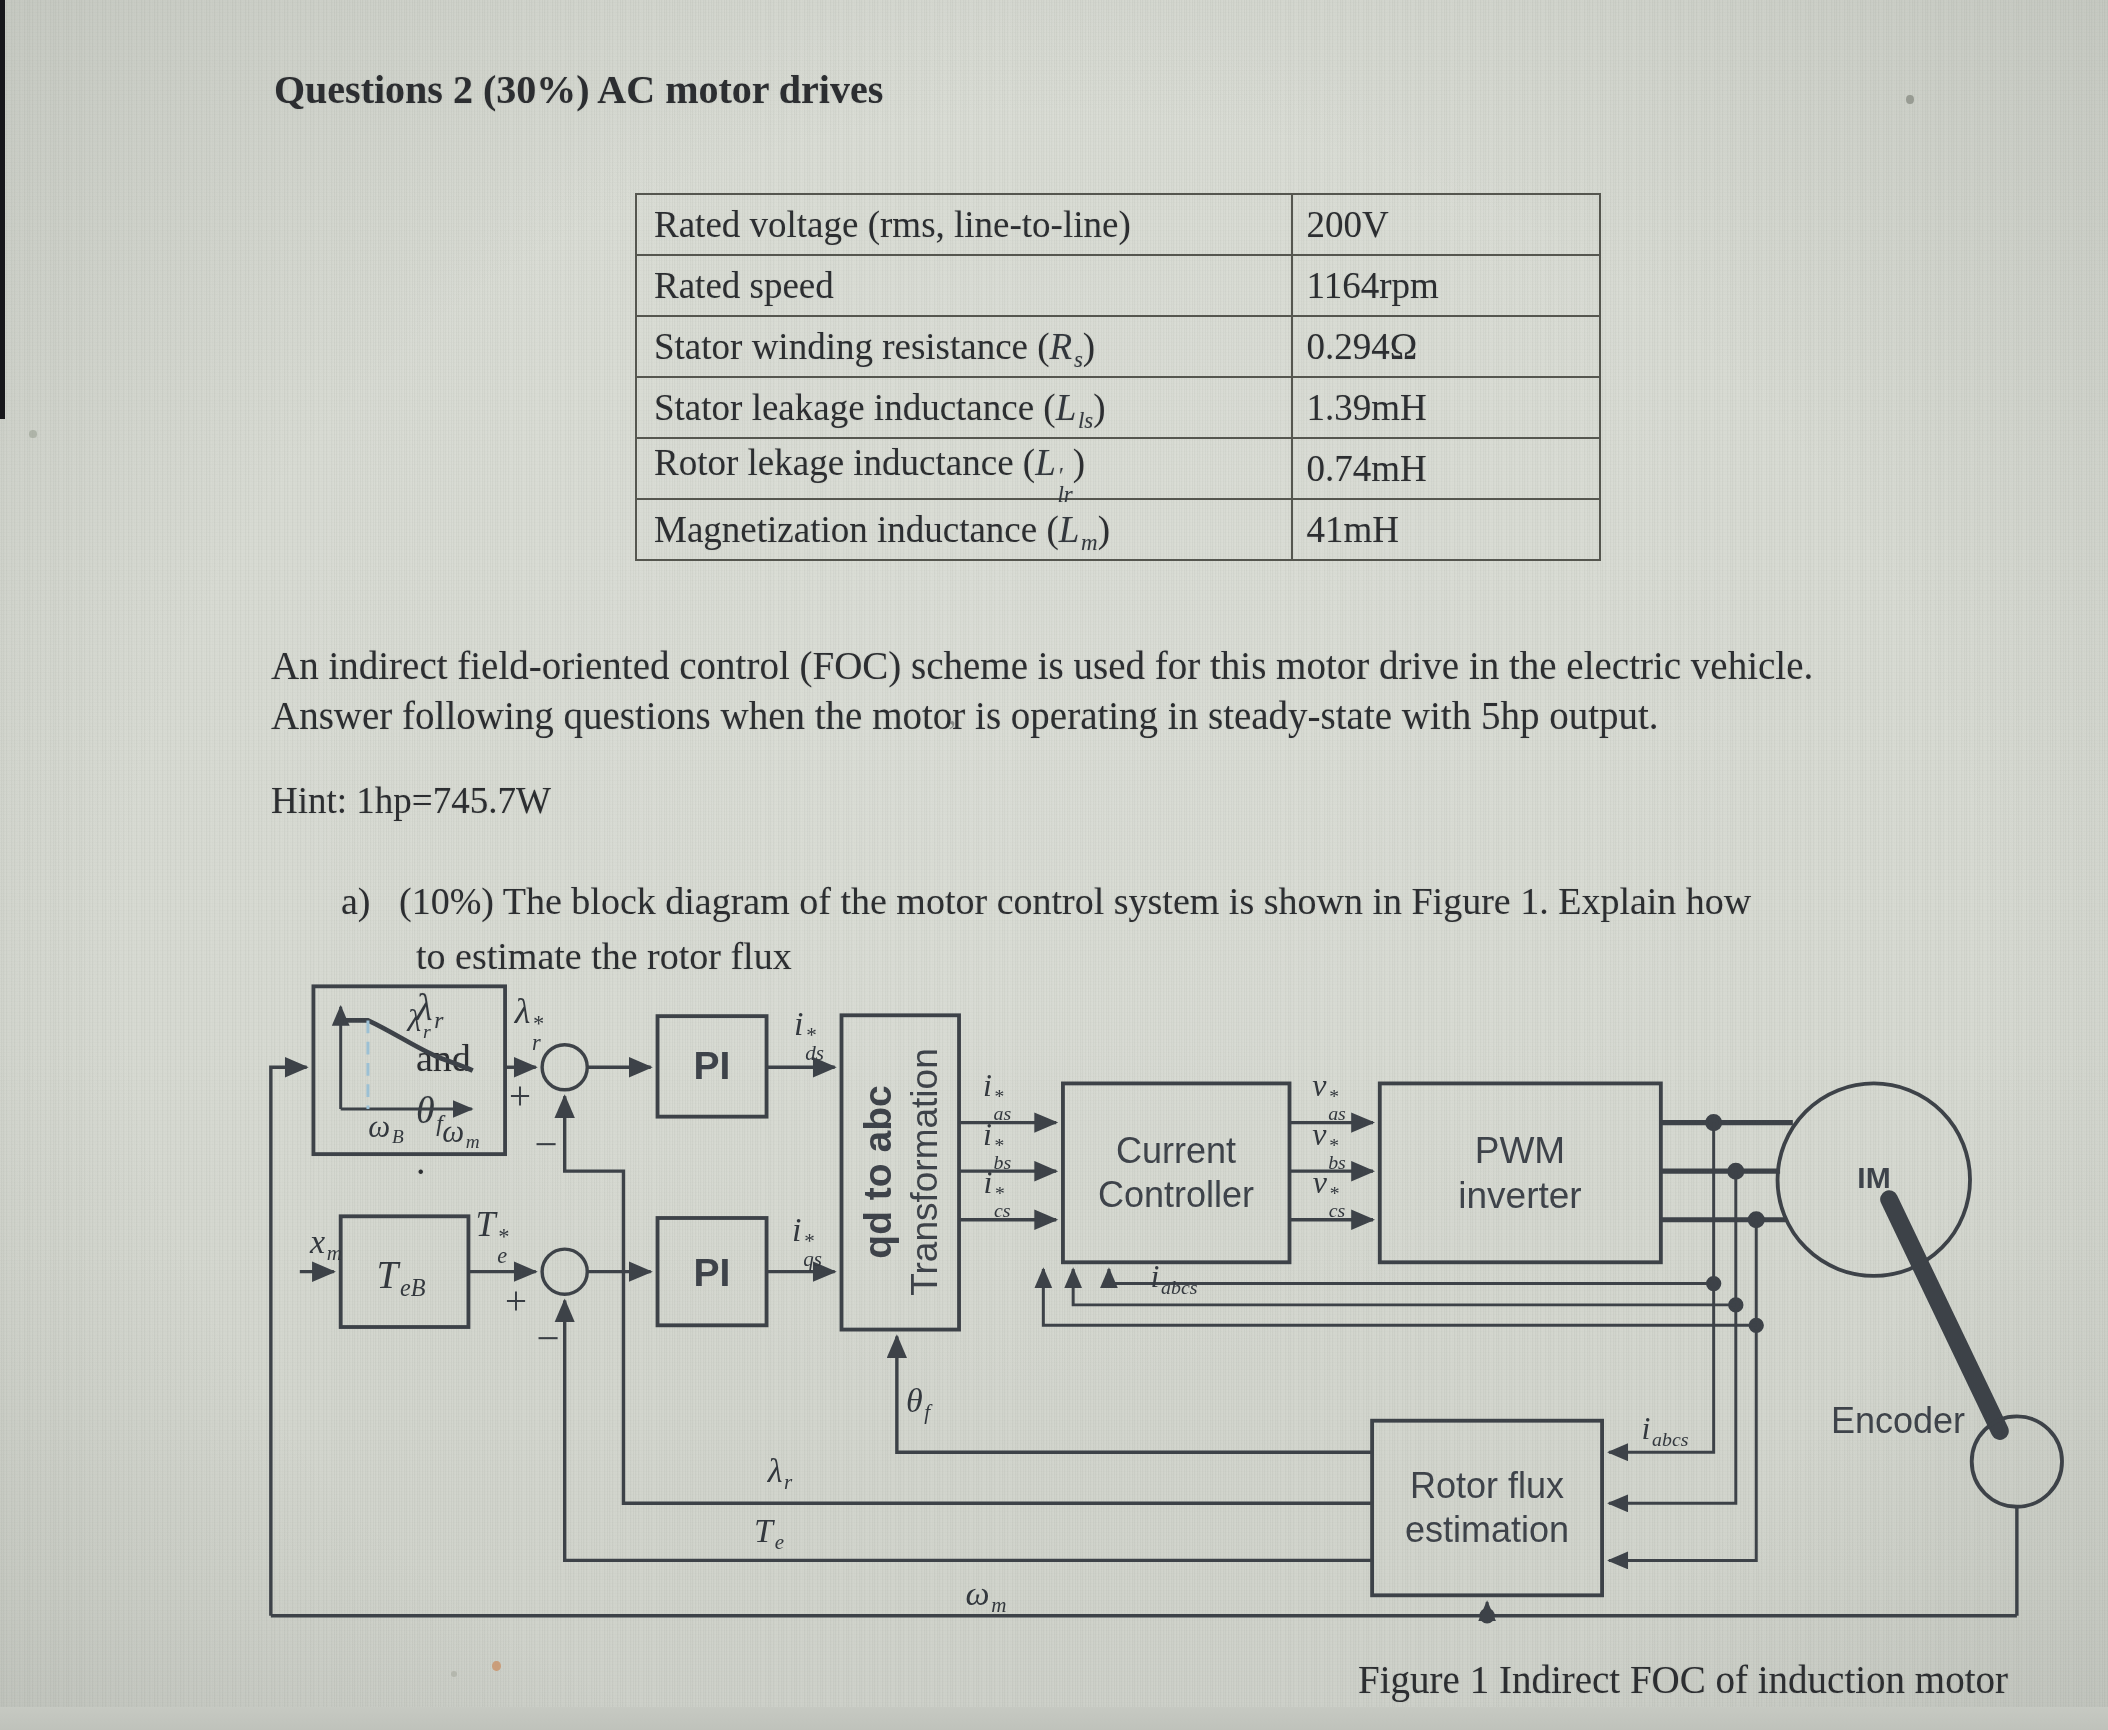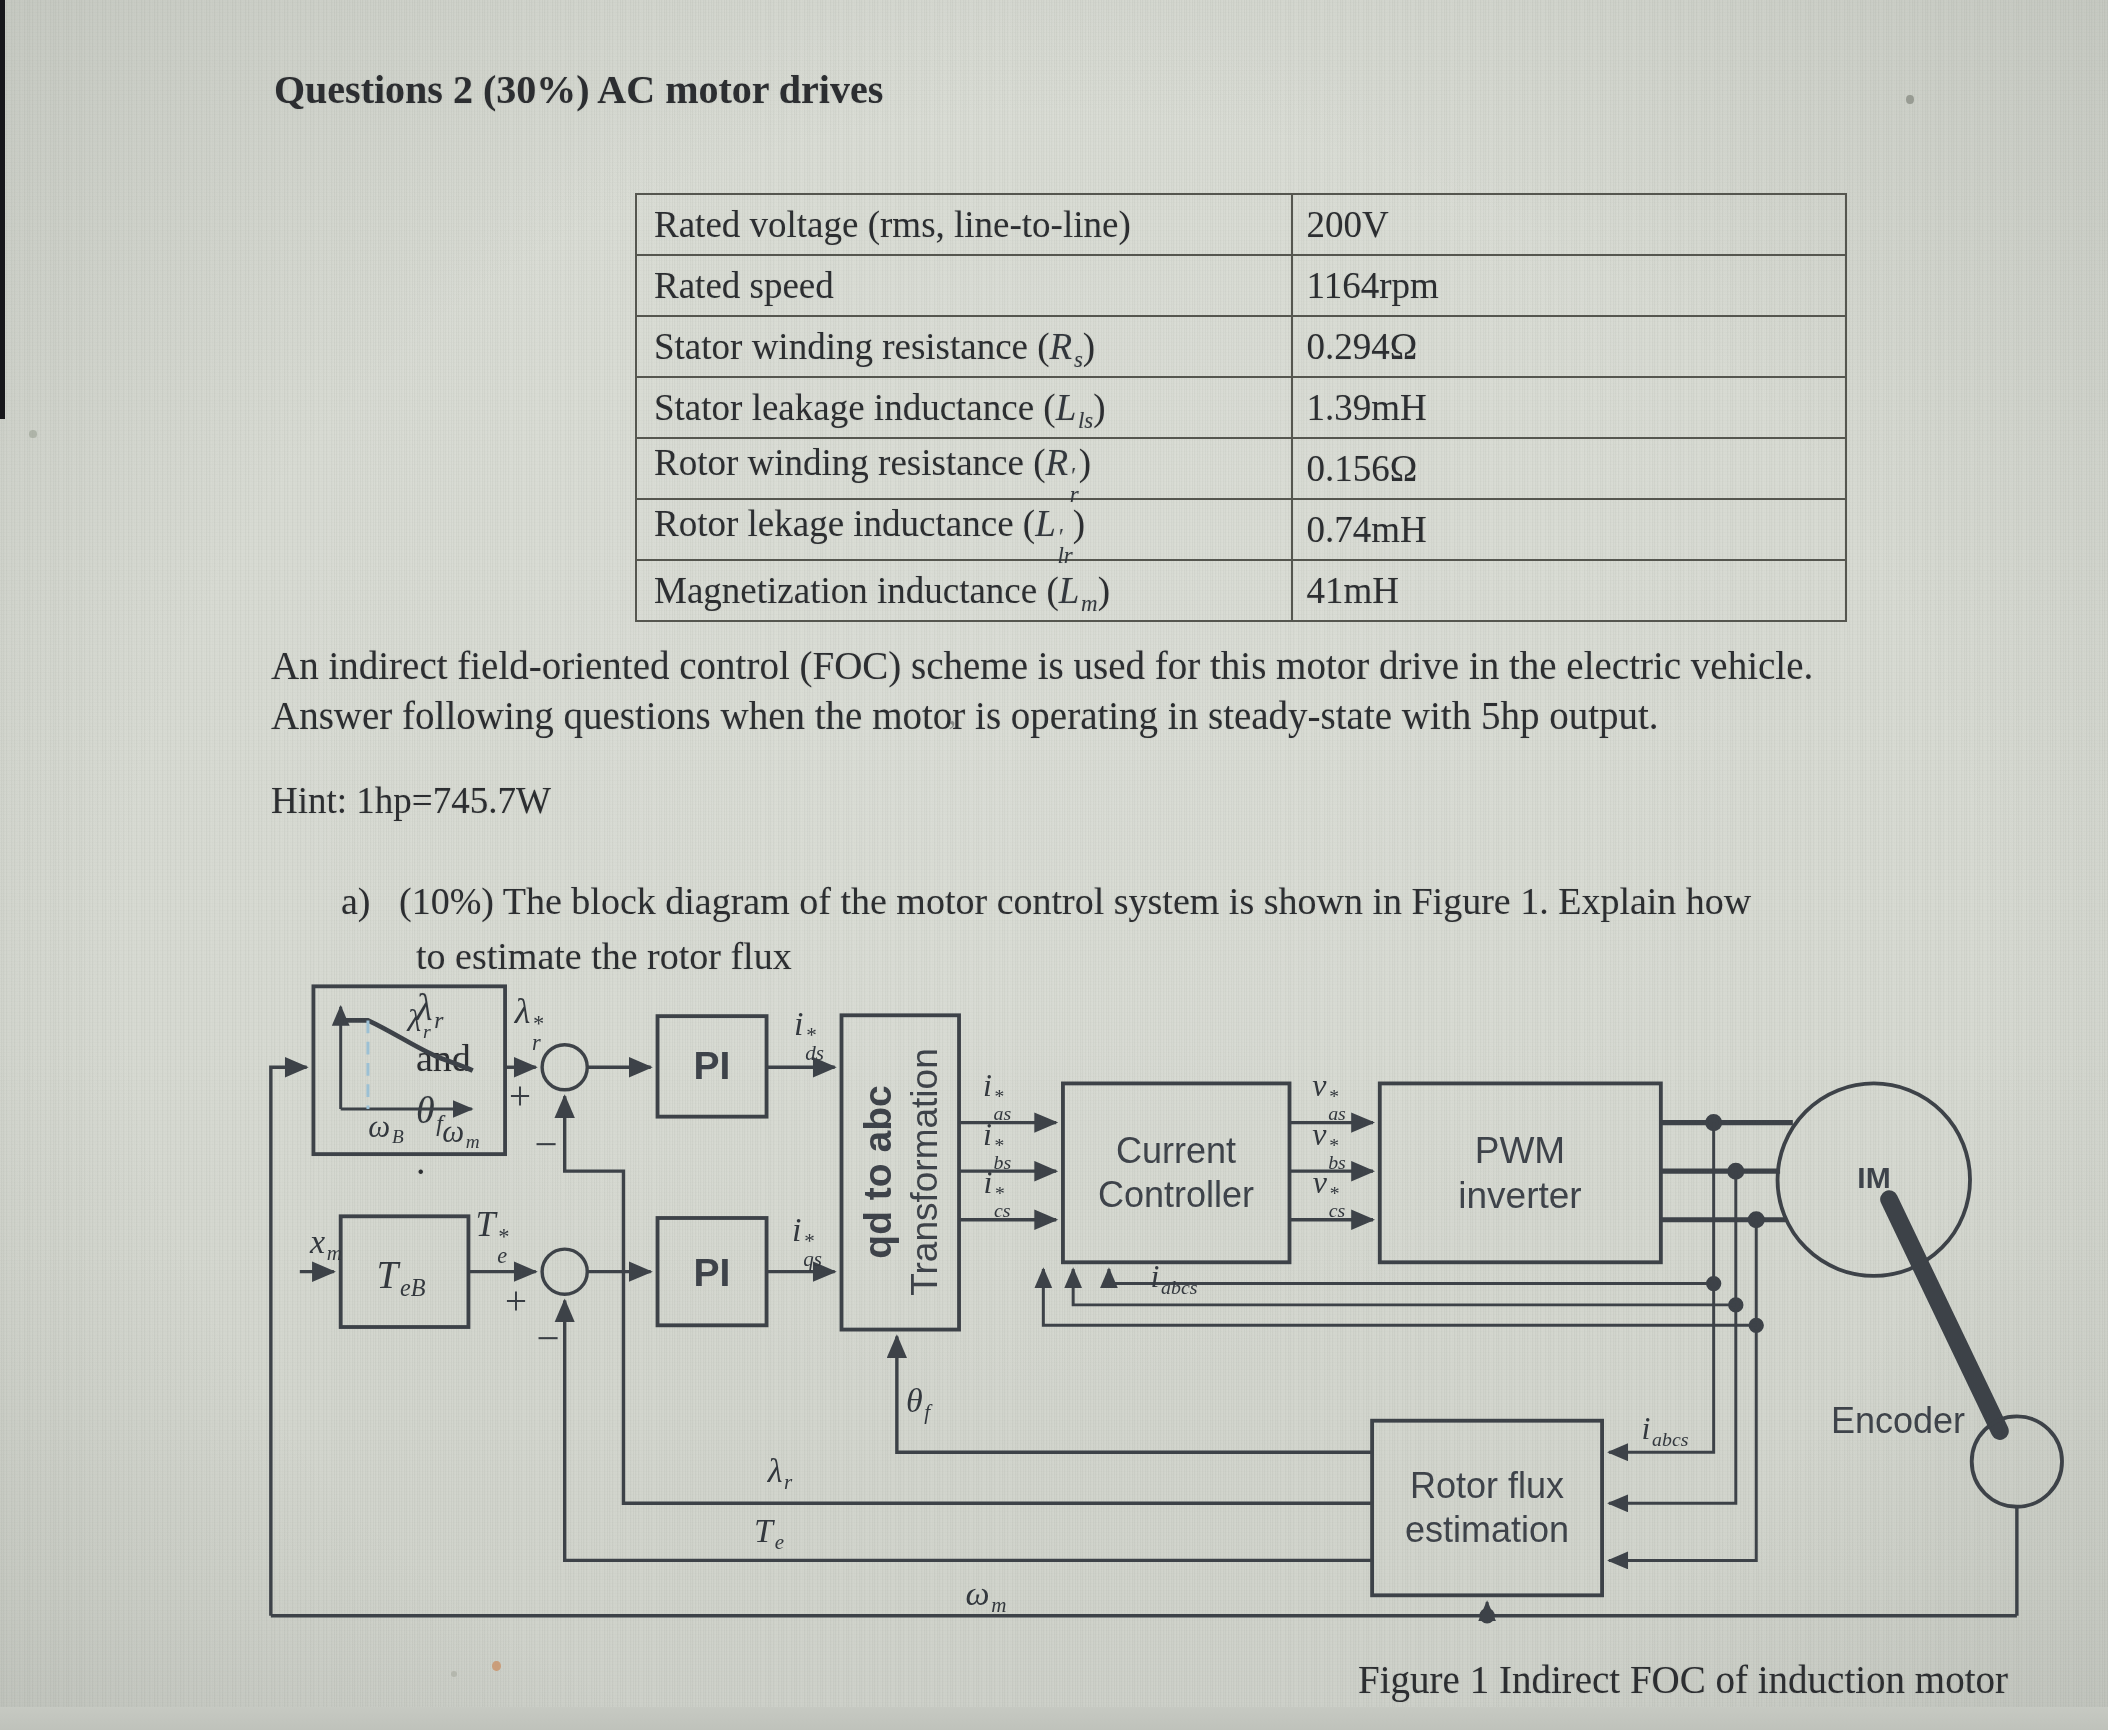--- a/index.html
+++ b/index.html
@@ -9,21 +9,21 @@
     background:
       radial-gradient(ellipse at 48% 40%, rgba(255,255,255,0.07) 0%, rgba(255,255,255,0) 55%),
       radial-gradient(ellipse at 50% 55%, rgba(0,0,0,0) 62%, rgba(66,72,66,0.13) 100%),
       repeating-linear-gradient(90deg, rgba(255,255,255,0.045) 0 0.9px, rgba(98,104,96,0.05) 0.9px 1.7px, rgba(0,0,0,0) 1.7px 2.6px),
       repeating-linear-gradient(0deg, rgba(120,126,116,0.025) 0 0.9px, rgba(0,0,0,0) 0.9px 3.4px),
       linear-gradient(180deg,#d7dad2 0%, #d5d8d0 60%, #cfd2ca 92%, #cbcec7 100%);
   }
   .doc{position:absolute;white-space:nowrap;text-shadow:0 0 1.7px rgba(50,52,48,0.18);}
   .b{font-weight:bold;margin-top:44px;}
   
-  .ptable{position:absolute;left:635px;top:193px;width:1212px;border-collapse:collapse;
+  .ptable{position:absolute;left:635px;top:193px;width:966px;border-collapse:collapse;
     font-size:37px;color:#2c2e31;text-shadow:0 0 1.7px rgba(50,52,48,0.15);}
   .ptable td{border:2.6px solid #55564f;height:59px;padding:0 0 0 17px;vertical-align:middle;}
   .ptable .c1{width:637px;}
   .ptable .c2{padding-left:13.6px;}
   
   .m,.mi{font-family:"Liberation Serif",serif;font-style:italic;color:#33383e;
     display:inline-flex;align-items:baseline;white-space:nowrap;}
   .m{position:absolute;}
   .ctr{transform:translate(-50%,-50%);}
   .mb{line-height:1;}
@@ -88,30 +88,20 @@
       <tr>
         <td class="c1"><span>Stator leakage inductance (</span><span class="mi">
               <span class="mb">L</span>
               <span class="ss">
                 <span class="msub">ls</span>
               </span>
             </span><span>)</span></td>
         <td class="c2">1.39mH</td>
       </tr>
       <tr>
-        <td class="c1"><span>Rotor winding resistance (</span><span class="mi">
-              <span class="mb">R</span>
-              <span class="ss">
-                <span class="msup">′</span>
-                <span class="msub">r</span>
-              </span>
-            </span><span>)</span></td>
-        <td class="c2">0.156Ω</td>
-      </tr>
-      <tr>
         <td class="c1"><span>Rotor lekage inductance  (</span><span class="mi">
               <span class="mb">L</span>
               <span class="ss">
                 <span class="msup">′</span>
                 <span class="msub">lr</span>
               </span>
             </span><span>)</span></td>
         <td class="c2">0.74mH</td>
       </tr>
       <tr>

